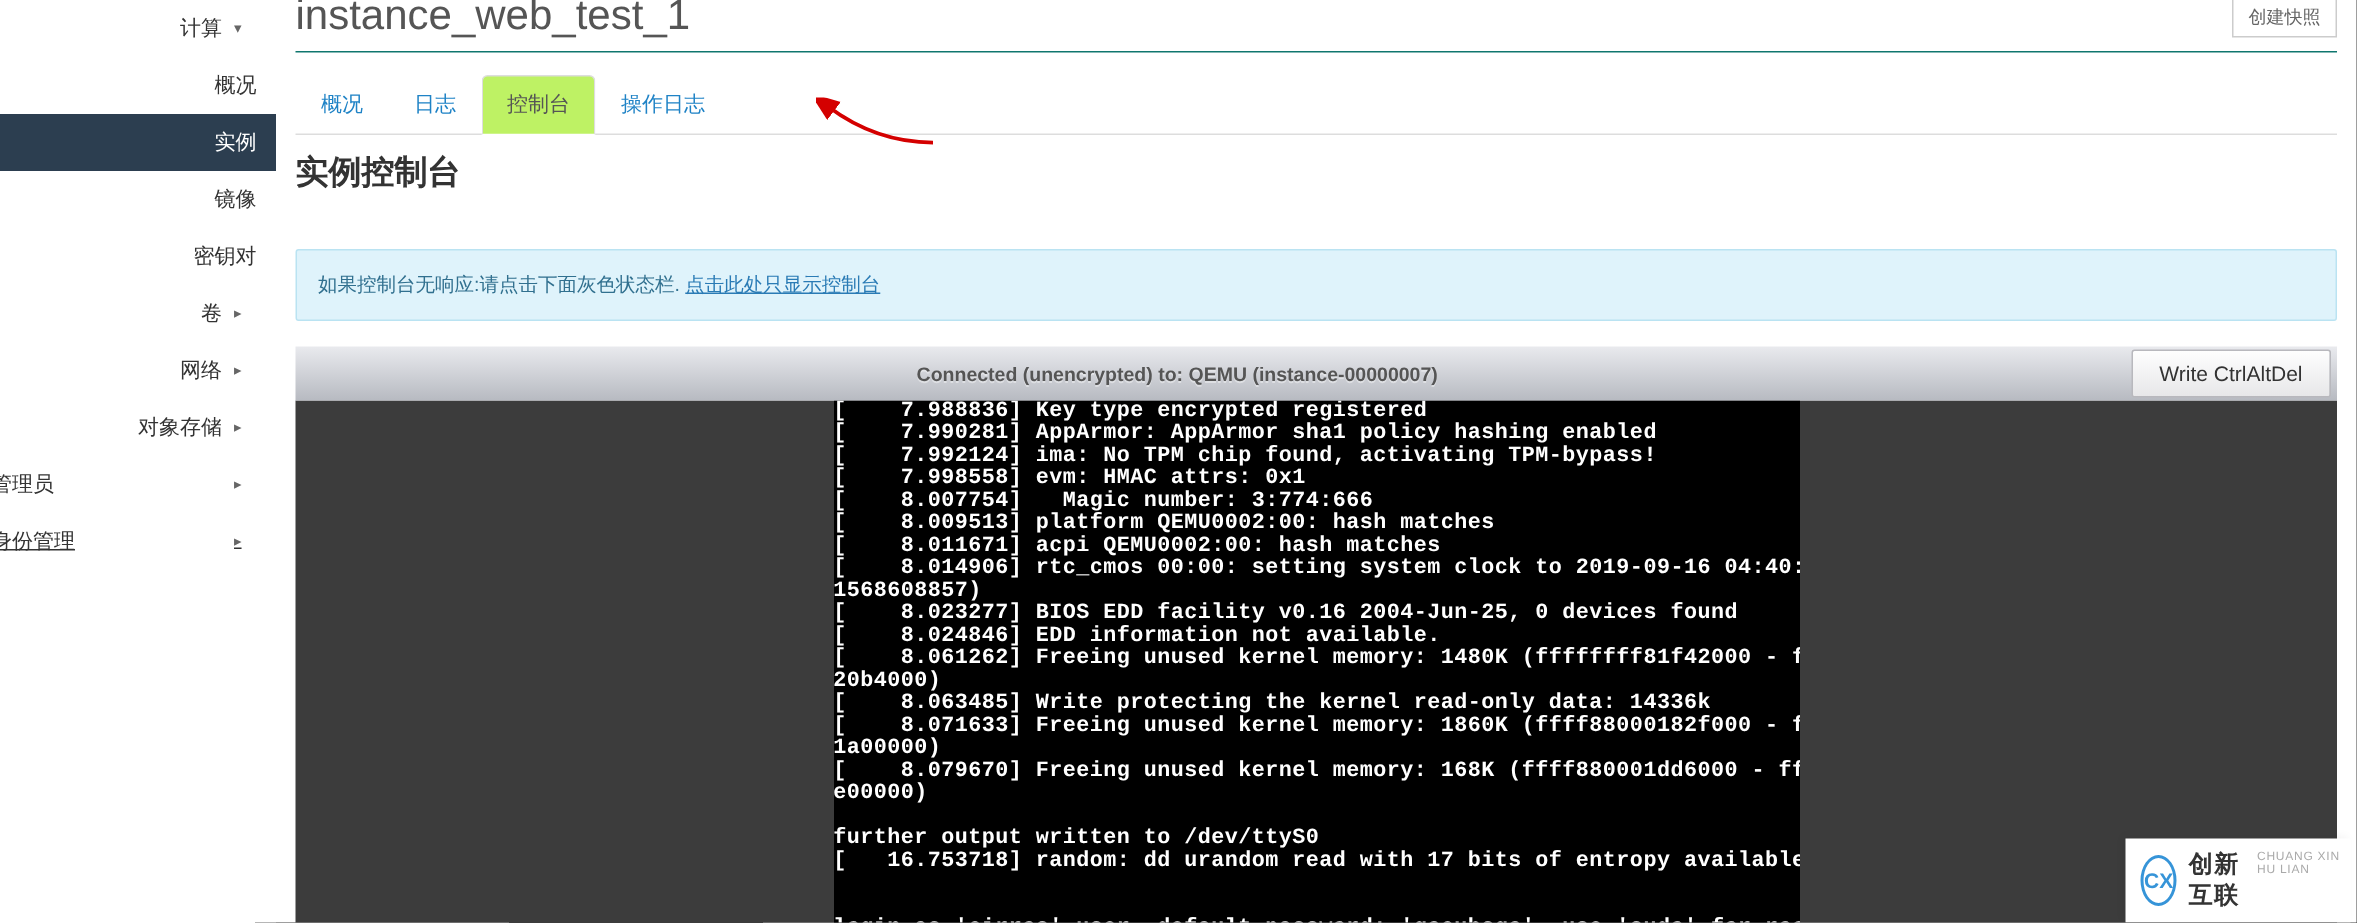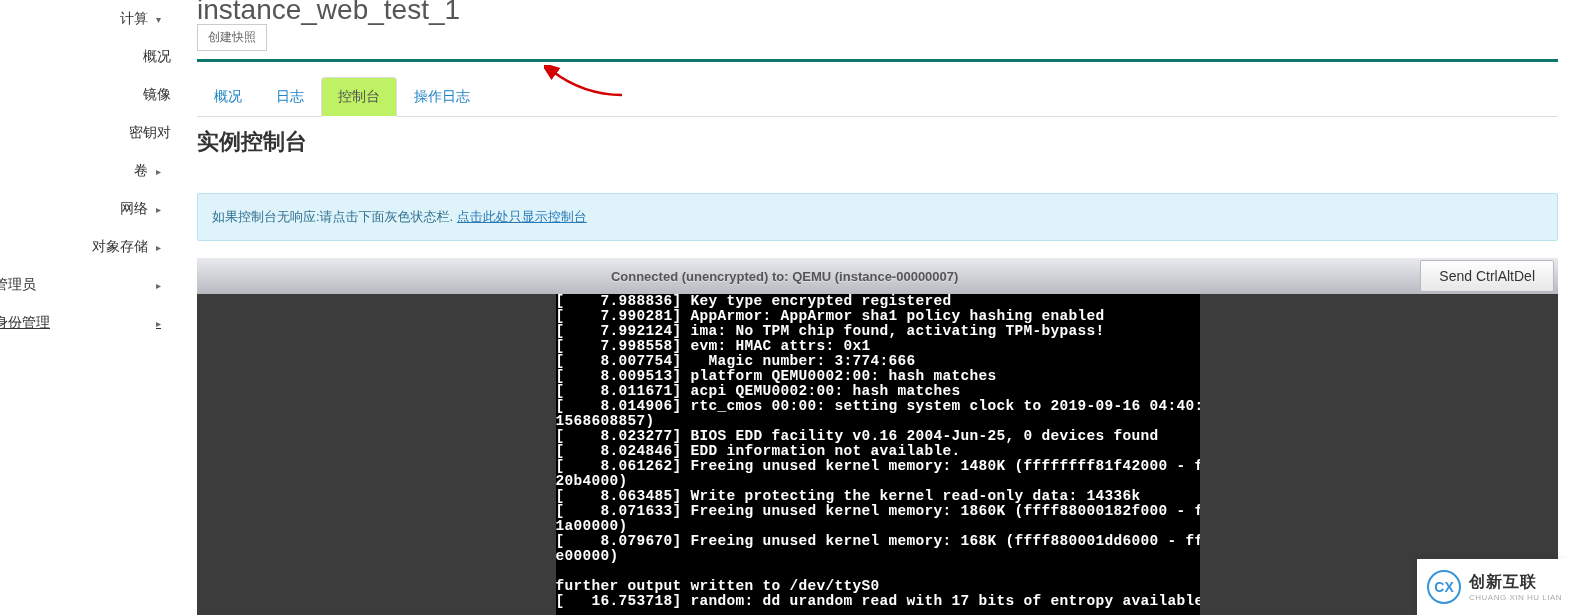--- a/index.html
+++ b/index.html
@@ -11,21 +11,21 @@
     .side-group, .side-sub { display:flex; align-items:center; justify-content:flex-start; padding:10px 18px 10px 20px; color:#333; cursor:pointer; position:relative; }
     .side-group .label, .side-sub .label { flex:1; text-align:right; margin-right:8px; }
     .chev { width:10px; display:inline-block; color:#666; font-size:10px; }
     .side-sub { padding-right:13px; }
     .side-sub .label { margin-right:0; }
     .side-sub.active { background:#2c3e50; color:#fff; }
 
     
     .main { flex:1; padding:0 13px 0 13px; position:relative; }
     .page-title { font-size:28px; font-weight:400; color:#555; margin-top:-6px; }
-    .hdr-row { display:flex; justify-content:space-between; align-items:flex-start; border-bottom:3px solid #0f766e; padding-bottom:8px;flex-direction:column; }
+    .hdr-row { display:flex; justify-content:space-between; align-items:flex-start; border-bottom:1px solid #0f766e; padding-bottom:8px; }
     .hdr-btn { border:1px solid #ccc; padding:4px 10px; background:#fff; color:#666; font-size:12px; margin-top:-2px; }
 
     
     .tabs { display:flex; border-bottom:1px solid #ddd; margin-top:14px; }
     .tab { padding:10px 16px; color:#1f83c6; cursor:pointer; border:1px solid transparent; position:relative; top:1px; }
     .tab.active { color:#555; border:1px solid #ddd; border-bottom-color:#fff; border-radius:4px 4px 0 0; background:#bef264; }
 
     .subhead { font-size:22px; margin:10px 0 10px; color:#333; }
 
     
@@ -41,36 +41,39 @@
     .vnc-status { flex:1; text-align:center; font-weight:600; font-size:13px; }
     .vnc-btn { background:linear-gradient(#fefefe,#e7e7e9); border:1px solid #b8b8bd; padding:7px 18px; font-size:14px; margin-right:4px; border-radius:2px; color:#333; }
 
     
     .term-frame { background:#3c3c3c; height:376px; display:flex; justify-content:center; }
     .term { background:#000; color:#fff; font-family:"Courier New",monospace; font-size:14.5px; line-height:15px; white-space:pre; width:644px; overflow:hidden; padding:0; letter-spacing:0.3px; font-weight:bold; }
 
     
     .wm { position:absolute; right:4px; bottom:0; width:150px; height:56px; background:#fff; display:flex; align-items:center; justify-content:flex-start; padding-left:10px; gap:8px; box-shadow:-2px -2px 6px rgba(0,0,0,.05); }
     .wm-circle { width:34px; height:34px; border-radius:50%; border:2px solid #3694d8; display:flex; align-items:center; justify-content:center; color:#3694d8; font-weight:bold; font-size:14px; }
-    .wm-txt { display:flex; flex-direction:column; font-size:12px; color:#666; }
+    .wm-txt { display:flex; flex-direction:row; font-size:12px; color:#666; }
     .wm-txt .l1 { font-size:16px; font-weight:600; color:#333; letter-spacing:1px; }
     .wm-txt .l2 { font-size:8px; color:#aaa; letter-spacing:0.5px; }
   </style>
 </head>
 <body>
 
 <div class="container">
 
   <div class="sidebar">
     <div class="side-group">
       <span class="label">计算</span>
       <span class="chev">▾</span>
     </div>
     <div class="side-sub">
         <span class="label">概况</span>
+      </div>
+    <div class="side-sub active">
+        <span class="label">实例</span>
       </div>
     <div class="side-sub">
         <span class="label">镜像</span>
       </div>
     <div class="side-sub">
         <span class="label">密钥对</span>
       </div>
 
     <div class="side-group">
       <span class="label">卷</span>
@@ -121,21 +124,21 @@
     <div class="infobox">
       <div>
         <span>如果控制台无响应:请点击下面灰色状态栏. </span>
         <a href="#">点击此处只显示控制台</a>
       </div>
     </div>
 
     <div class="vnc-wrap">
       <div class="vnc-bar">
         <div class="vnc-status">Connected (unencrypted) to: QEMU (instance-00000007)</div>
-        <button class="vnc-btn">Send CtrlAltDel</button>
+        <button class="vnc-btn">Write CtrlAltDel</button>
       </div>
       <div class="term-frame">
         <div class="term"><span>[    7.988836] Key type encrypted registered
 [    7.990281] AppArmor: AppArmor sha1 policy hashing enabled
 [    7.992124] ima: No TPM chip found, activating TPM-bypass!
 [    7.998558] evm: HMAC attrs: 0x1
 [    8.007754]   Magic number: 3:774:666
 [    8.009513] platform QEMU0002:00: hash matches
 [    8.011671] acpi QEMU0002:00: hash matches
 [    8.014906] rtc_cmos 00:00: setting system clock to 2019-09-16 04:40:57 UTC (

